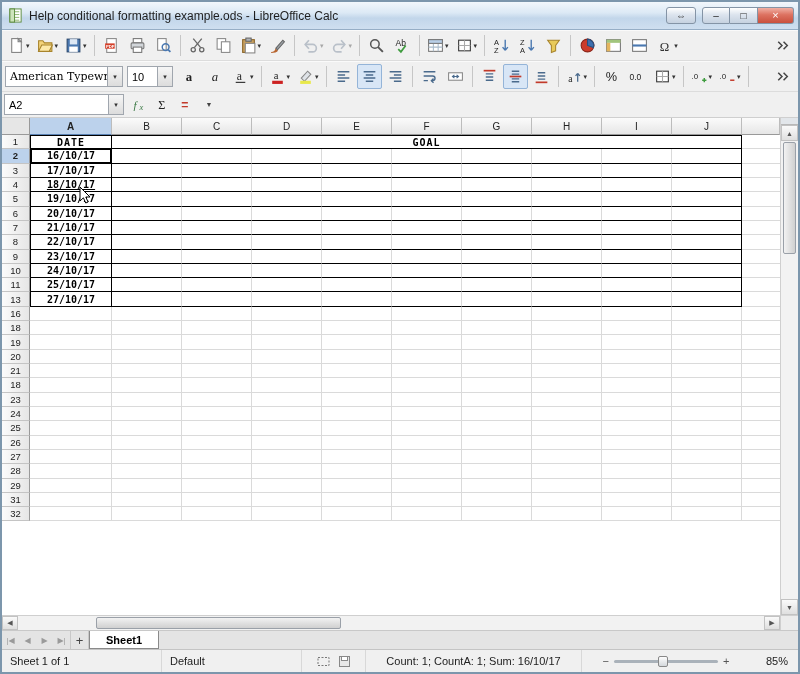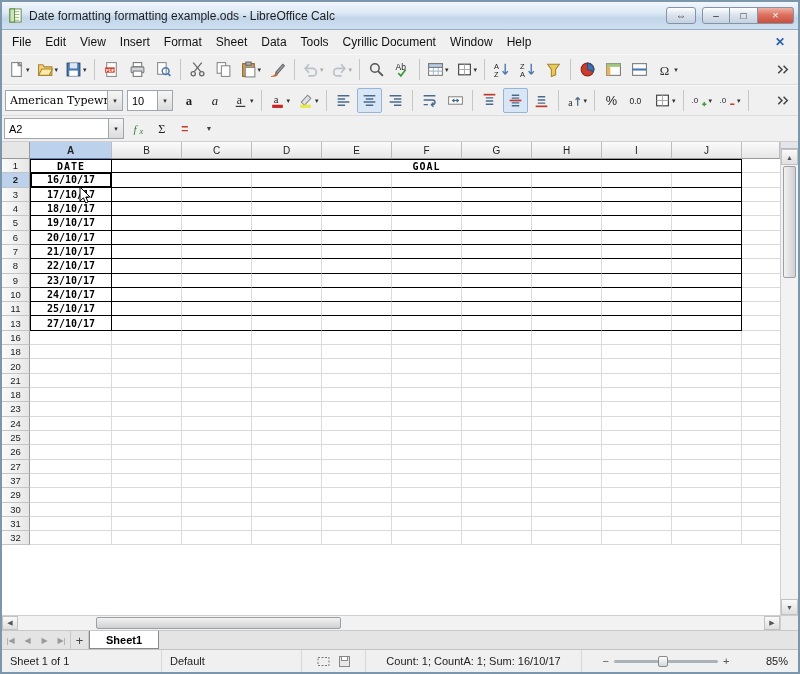--- a/index.html
+++ b/index.html
@@ -131,51 +131,37 @@
 <div class="window">
 
   <div class="titlebar">
     <span style="display:flex;">
       <svg width="15" height="15" viewBox="0 0 16 16">
           <rect x="2" y="1" width="12" height="14" fill="#fff" stroke="#5a8a3c"></rect>
           <path d="M4 4h8M4 7h8M4 10h8M4 13h8" stroke="#8ab46c"></path>
           <rect x="2" y="1" width="5" height="14" fill="#cde4bc" stroke="#5a8a3c"></rect>
         </svg>
     </span>
-    <span class="title-text">Date formatting formatting example.ods - LibreOffice Calc</span>
+    <span class="title-text">Help conditional formatting example.ods - LibreOffice Calc</span>
     <span class="winbtns">
       <span class="wbtn standalone">
           <span>⇔</span>
         </span>
       <span class="wbtn first">
           <span>–</span>
         </span>
       <span class="wbtn mid">
           <span>□</span>
         </span>
       <span class="wbtn close">
           <span>×</span>
         </span>
     </span>
   </div>
 
-  <div class="menubar" id="menubar">
-    <span class="menu-item">File</span>
-      <span class="menu-item">Edit</span>
-      <span class="menu-item">View</span>
-      <span class="menu-item">Insert</span>
-      <span class="menu-item">Format</span>
-      <span class="menu-item">Sheet</span>
-      <span class="menu-item">Data</span>
-      <span class="menu-item">Tools</span>
-      <span class="menu-item">Cyrillic Document</span>
-      <span class="menu-item">Window</span>
-      <span class="menu-item">Help</span>
-      <span class="menu-close">✕</span>
-  </div>
 
   <div class="toolbar" id="toolbar1">
       <span class="tbtn">
         <span class="ticon">
           <svg viewBox="0 0 16 16" xmlns="http://www.w3.org/2000/svg">
             <rect x="3.5" y="1.5" width="9" height="13" fill="#fff" stroke="#808080"></rect>
             <path d="M9.5 1.5l3 3h-3z" fill="#c8d4e0" stroke="#808080"></path>
           </svg>
         </span>
         <span class="darr">▾</span>
@@ -646,21 +632,21 @@
             <div class="cell tblB" style="flex: 0 0 70px;"></div>
             <div class="cell tblB" style="flex: 0 0 70px;"></div>
             <div class="cell tblB" style="flex: 0 0 70px;"></div>
             <div class="cell tblB" style="flex: 0 0 70px;"></div>
             <div class="cell tblB" style="flex: 0 0 70px;"></div>
             <div class="cell tblB tblR" style="flex: 0 0 70px;"></div>
             <div class="cell filler"></div>
           </div>
           <div class="grow">
             <div class="rhead">4</div>
-            <div class="cell tblB tblL tblR datecell" style="flex: 0 0 82px;">18/10/17</div>
+            <div class="cell tblB tblL tblR datecell" style="flex: 0 0 82px; text-decoration: underline;">18/10/17</div>
             <div class="cell tblB" style="flex: 0 0 70px;"></div>
             <div class="cell tblB" style="flex: 0 0 70px;"></div>
             <div class="cell tblB" style="flex: 0 0 70px;"></div>
             <div class="cell tblB" style="flex: 0 0 70px;"></div>
             <div class="cell tblB" style="flex: 0 0 70px;"></div>
             <div class="cell tblB" style="flex: 0 0 70px;"></div>
             <div class="cell tblB" style="flex: 0 0 70px;"></div>
             <div class="cell tblB" style="flex: 0 0 70px;"></div>
             <div class="cell tblB tblR" style="flex: 0 0 70px;"></div>
             <div class="cell filler"></div>
@@ -799,20 +785,34 @@
             <div class="cell" style="flex: 0 0 70px;"></div>
             <div class="cell" style="flex: 0 0 70px;"></div>
             <div class="cell" style="flex: 0 0 70px;"></div>
             <div class="cell" style="flex: 0 0 70px;"></div>
             <div class="cell" style="flex: 0 0 70px;"></div>
             <div class="cell" style="flex: 0 0 70px;"></div>
             <div class="cell" style="flex: 0 0 70px;"></div>
             <div class="cell filler"></div>
           </div>
           <div class="grow">
+            <div class="rhead">19</div>
+            <div class="cell" style="flex: 0 0 82px;"></div>
+            <div class="cell" style="flex: 0 0 70px;"></div>
+            <div class="cell" style="flex: 0 0 70px;"></div>
+            <div class="cell" style="flex: 0 0 70px;"></div>
+            <div class="cell" style="flex: 0 0 70px;"></div>
+            <div class="cell" style="flex: 0 0 70px;"></div>
+            <div class="cell" style="flex: 0 0 70px;"></div>
+            <div class="cell" style="flex: 0 0 70px;"></div>
+            <div class="cell" style="flex: 0 0 70px;"></div>
+            <div class="cell" style="flex: 0 0 70px;"></div>
+            <div class="cell filler"></div>
+          </div>
+          <div class="grow">
             <div class="rhead">20</div>
             <div class="cell" style="flex: 0 0 82px;"></div>
             <div class="cell" style="flex: 0 0 70px;"></div>
             <div class="cell" style="flex: 0 0 70px;"></div>
             <div class="cell" style="flex: 0 0 70px;"></div>
             <div class="cell" style="flex: 0 0 70px;"></div>
             <div class="cell" style="flex: 0 0 70px;"></div>
             <div class="cell" style="flex: 0 0 70px;"></div>
             <div class="cell" style="flex: 0 0 70px;"></div>
             <div class="cell" style="flex: 0 0 70px;"></div>
@@ -911,49 +911,35 @@
             <div class="cell" style="flex: 0 0 70px;"></div>
             <div class="cell" style="flex: 0 0 70px;"></div>
             <div class="cell" style="flex: 0 0 70px;"></div>
             <div class="cell" style="flex: 0 0 70px;"></div>
             <div class="cell" style="flex: 0 0 70px;"></div>
             <div class="cell" style="flex: 0 0 70px;"></div>
             <div class="cell" style="flex: 0 0 70px;"></div>
             <div class="cell filler"></div>
           </div>
           <div class="grow">
-            <div class="rhead">37</div>
+            <div class="rhead">28</div>
             <div class="cell" style="flex: 0 0 82px;"></div>
             <div class="cell" style="flex: 0 0 70px;"></div>
             <div class="cell" style="flex: 0 0 70px;"></div>
             <div class="cell" style="flex: 0 0 70px;"></div>
             <div class="cell" style="flex: 0 0 70px;"></div>
             <div class="cell" style="flex: 0 0 70px;"></div>
             <div class="cell" style="flex: 0 0 70px;"></div>
             <div class="cell" style="flex: 0 0 70px;"></div>
             <div class="cell" style="flex: 0 0 70px;"></div>
             <div class="cell" style="flex: 0 0 70px;"></div>
             <div class="cell filler"></div>
           </div>
           <div class="grow">
             <div class="rhead">29</div>
-            <div class="cell" style="flex: 0 0 82px;"></div>
-            <div class="cell" style="flex: 0 0 70px;"></div>
-            <div class="cell" style="flex: 0 0 70px;"></div>
-            <div class="cell" style="flex: 0 0 70px;"></div>
-            <div class="cell" style="flex: 0 0 70px;"></div>
-            <div class="cell" style="flex: 0 0 70px;"></div>
-            <div class="cell" style="flex: 0 0 70px;"></div>
-            <div class="cell" style="flex: 0 0 70px;"></div>
-            <div class="cell" style="flex: 0 0 70px;"></div>
-            <div class="cell" style="flex: 0 0 70px;"></div>
-            <div class="cell filler"></div>
-          </div>
-          <div class="grow">
-            <div class="rhead">30</div>
             <div class="cell" style="flex: 0 0 82px;"></div>
             <div class="cell" style="flex: 0 0 70px;"></div>
             <div class="cell" style="flex: 0 0 70px;"></div>
             <div class="cell" style="flex: 0 0 70px;"></div>
             <div class="cell" style="flex: 0 0 70px;"></div>
             <div class="cell" style="flex: 0 0 70px;"></div>
             <div class="cell" style="flex: 0 0 70px;"></div>
             <div class="cell" style="flex: 0 0 70px;"></div>
             <div class="cell" style="flex: 0 0 70px;"></div>
             <div class="cell" style="flex: 0 0 70px;"></div>

